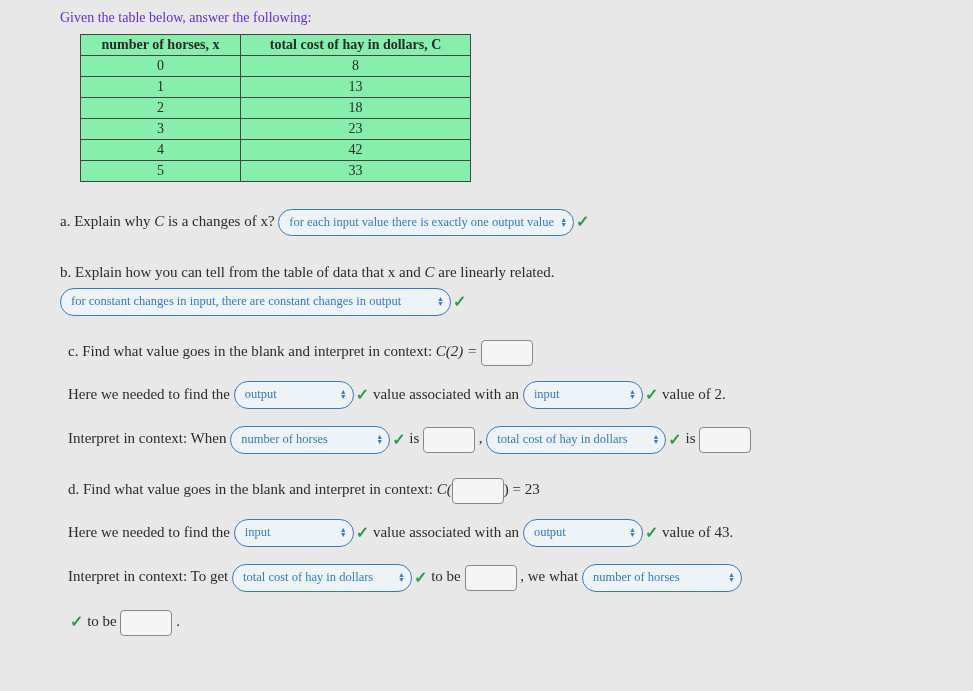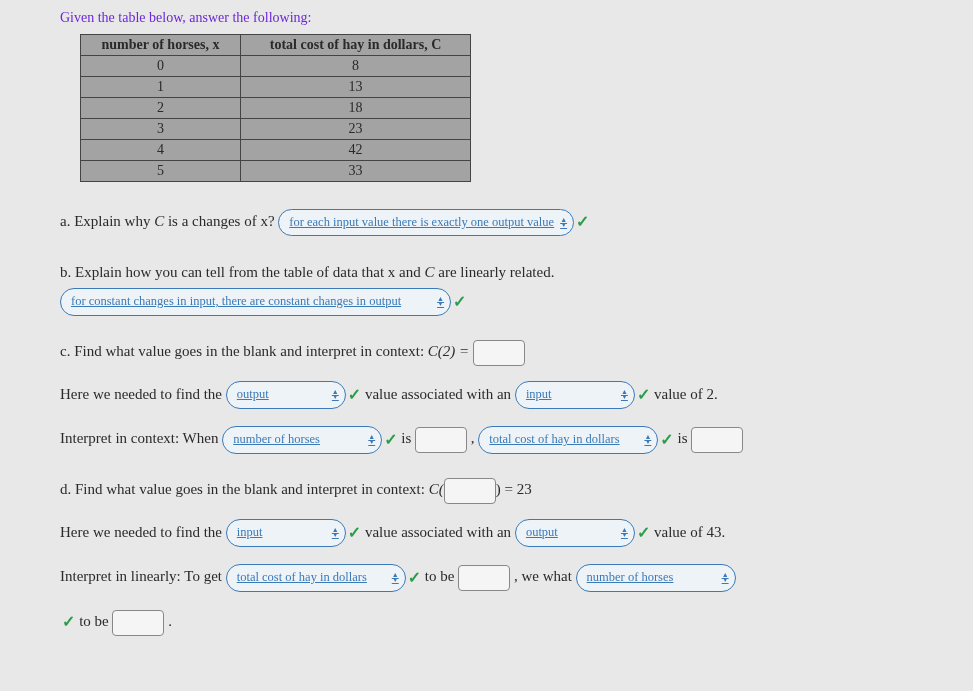--- a/index.html
+++ b/index.html
@@ -11,21 +11,21 @@
       width: 973px;
       height: 691px;
       overflow: hidden;
       font-size: 15px;
     }
     .intro { color: #6d28d9; font-size: 14px; margin-bottom: 8px; }
     table {
       border-collapse: collapse;
       margin-bottom: 25px;
       margin-left: 20px;
-      background: #a3a3a3;
+      background: #86efac;
     }
     th, td {
       border: 1px solid #444;
       padding: 2px 10px;
       text-align: center;
       font-size: 14px;
     }
     th { font-weight: bold; }
     th:first-child, td:first-child { min-width: 160px; }
     th:last-child, td:last-child { min-width: 230px; margin-left: 40px; }
@@ -36,21 +36,20 @@
       align-items: center;
       border: 1.5px solid #3a7ab8;
       border-radius: 14px;
       padding: 1px 6px 1px 10px;
       color: #3a7ab8;
       font-size: 12.5px;
       background: #eef3f8;
       vertical-align: middle;
       gap: 6px;
       min-height: 20px;
-      text-decoration: underline;
     }
     .dropdown .caret {
       display: inline-flex;
       flex-direction: column;
       font-size: 7px;
       line-height: 5px;
       color: #3a7ab8;
     }
     .blank-input {
       display: inline-block;
@@ -61,21 +60,21 @@
       background: #f5f5f5;
       vertical-align: middle;
     }
     .check {
       color: #2a9d4a;
       font-size: 16px;
       font-weight: bold;
       margin-left: 2px;
       vertical-align: middle;
     }
-    .row { margin: 14px 0; }
+    .row { margin: 14px 8px; }
   </style>
 </head>
 <body>
 
 <div class="intro">Given the table below, answer the following:</div>
 
 <table>
   <thead>
     <tr>
       <th>number of horses, x</th>
@@ -175,21 +174,21 @@
       <span class="caret">▲<br>▼</span>
     </span><span class="check">✓</span>
     <span>value associated with an</span>
     <span class="dropdown" style="min-width:120px;">
       <span style="flex:1;">output</span>
       <span class="caret">▲<br>▼</span>
     </span><span class="check">✓</span>
     <span>value of 43.</span>
   </div>
   <div class="row">
-    <span>Interpret in linearly: To get</span>
+    <span>Interpret in context: To get</span>
     <span class="dropdown" style="min-width:180px;">
       <span style="flex:1;">total cost of hay in dollars</span>
       <span class="caret">▲<br>▼</span>
     </span><span class="check">✓</span>
     <span>to be</span>
     <span class="blank-input"></span>
     <span>, we what</span>
     <span class="dropdown" style="min-width:160px;">
       <span style="flex:1;">number of horses</span>
       <span class="caret">▲<br>▼</span>

